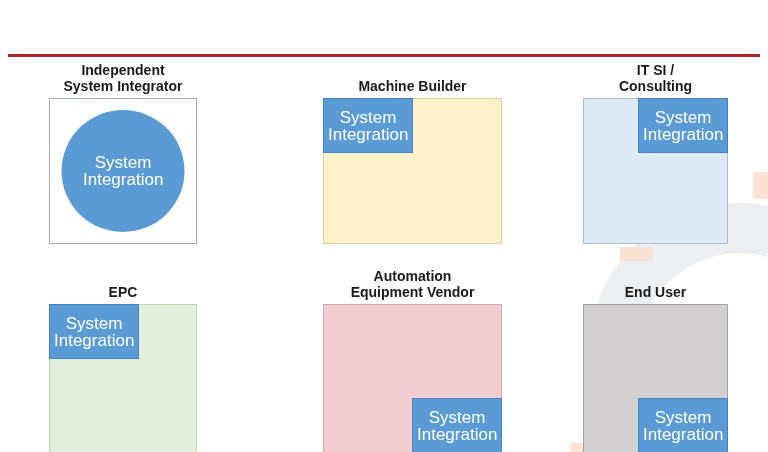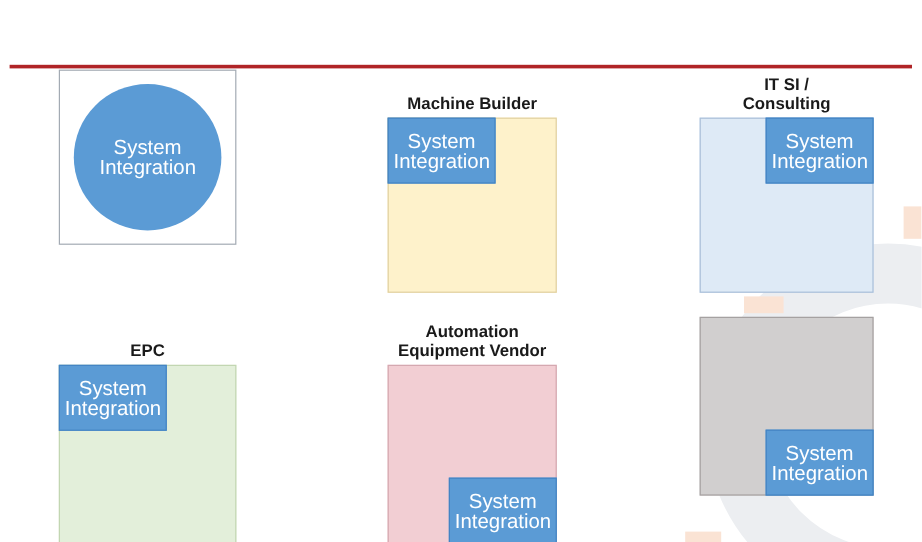--- a/index.html
+++ b/index.html
@@ -37,21 +37,21 @@
     z-index: 0;
   }
   .watermark-accent { position: absolute; background: #fae3d4; z-index: 0; }
   .wm-a1 { left: 753px; top: 172px; width: 15px; height: 27px; }
   .wm-a2 { left: 620px; top: 247px; width: 33px; height: 14px; }
   .wm-a3 { left: 571px; top: 443px; width: 30px; height: 9px; }
 
   
   .panel { position: absolute; z-index: 1; }
   .c1 { left: 49px;  width: 148px; }
-  .c2 { left: 323px; width: 141px; }
+  .c2 { left: 323px; width: 179px; }
   .c3 { left: 583px; width: 145px; }
   .r1 { top: 58px; }
   .r2 { top: 264px; }
 
   .label-area {
     height: 40px;
     display: flex; align-items: flex-end; justify-content: center;
     padding-bottom: 4px;
   }
   .panel-label {
@@ -89,20 +89,24 @@
 <div class="slide">
 
   <div class="divider" style="background: rgb(176, 36, 39);"></div>
 
   <div class="watermark-ring"></div>
   <div class="watermark-accent wm-a1"></div>
   <div class="watermark-accent wm-a2"></div>
   <div class="watermark-accent wm-a3"></div>
 
   <section class="panel c1 r1">
+    <div class="label-area">
+      <div class="panel-label">Independent
+System Integrator</div>
+    </div>
     <div class="box" style="background: rgb(255, 255, 255); border-color: rgb(163, 170, 179);">
       <div class="si si-circle" style="background: rgb(91, 155, 213); color: rgb(255, 255, 255);">
         <span>System Integration</span>
       </div>
     </div>
   </section>
 
   <section class="panel c2 r1">
     <div class="label-area">
       <div class="panel-label">Machine Builder</div>
@@ -143,20 +147,23 @@
 Equipment Vendor</div>
     </div>
     <div class="box" style="background: rgb(242, 206, 211); border-color: rgb(212, 168, 176);">
       <div class="si si-rect si-br" style="background: rgb(91, 155, 213); color: rgb(255, 255, 255); border-color: rgb(68, 132, 196);">
         <span>System Integration</span>
       </div>
     </div>
   </section>
 
   <section class="panel c3 r2">
+    <div class="label-area">
+      <div class="panel-label">End User</div>
+    </div>
     <div class="box" style="background: rgb(209, 207, 207); border-color: rgb(165, 161, 161);">
       <div class="si si-rect si-br" style="background: rgb(91, 155, 213); color: rgb(255, 255, 255); border-color: rgb(68, 132, 196);">
         <span>System Integration</span>
       </div>
     </div>
   </section>
 
 </div>
 
 </body></html>

